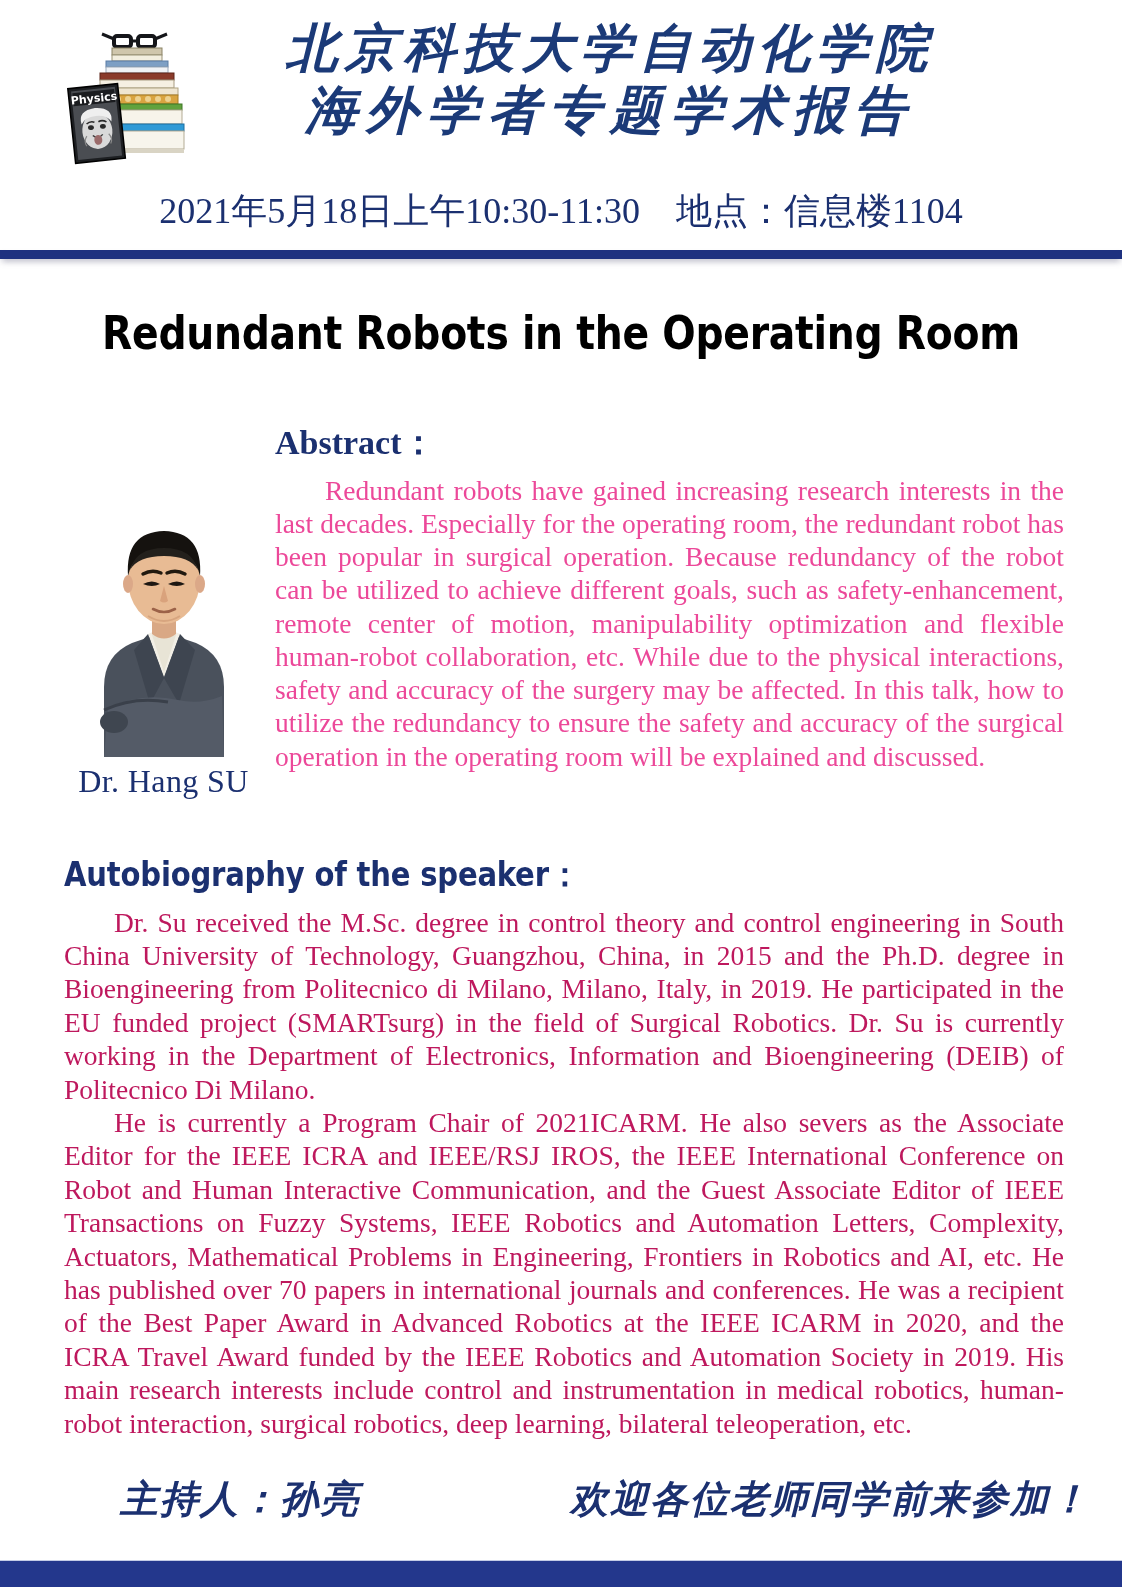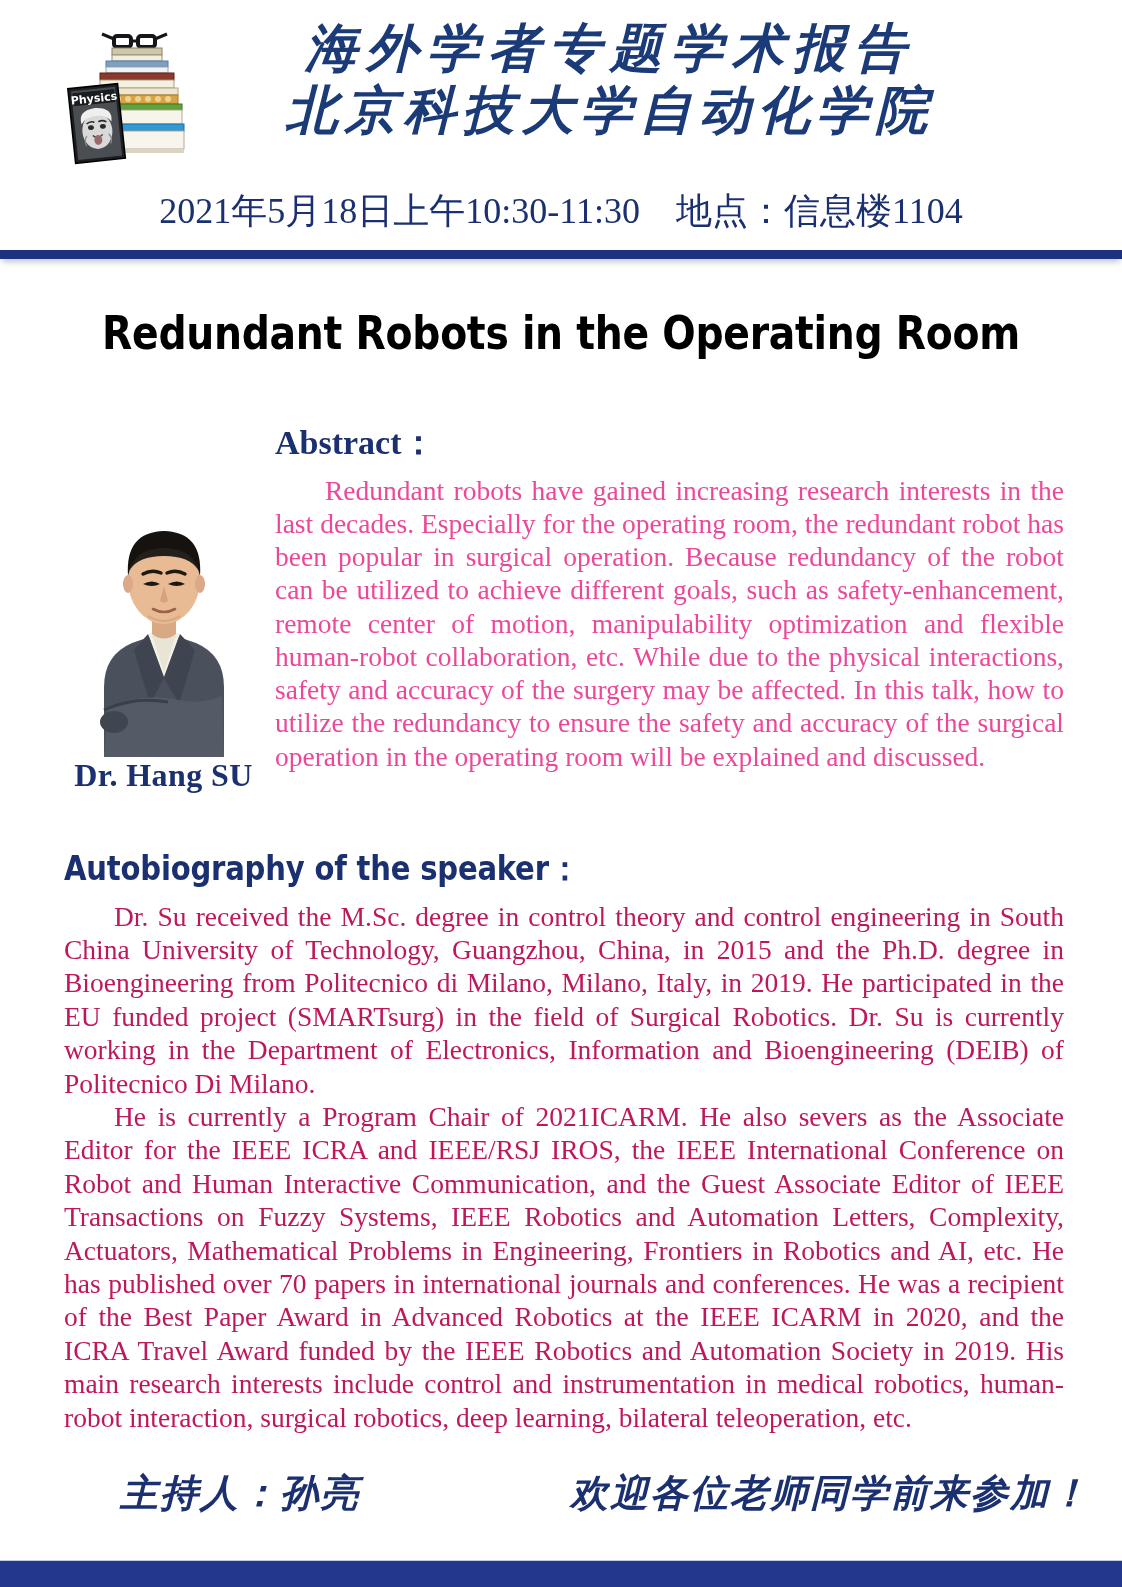--- a/index.html
+++ b/index.html
@@ -121,23 +121,23 @@
     height: 285px;
     position: relative;
     overflow: hidden;
     background: #ffffff;
     margin: 0 auto;
   }
   .speaker-photo svg { display:block; width:200px; height:285px; }
   .speaker-name {
     color: #1b3070;
     font-family: "Liberation Serif", "DejaVu Serif", serif;
-    font-weight: 700;
+    font-weight: 400;
     font-size: 32px;
-    margin-top: 0;
+    margin-top: 6px;
     letter-spacing: 0.4px;
   }
   .abstract-text {
     flex: 1 1 auto;
     text-align: justify;
     text-align-last: left;
     font-size: 27.5px;
     line-height: 1.21;
     color: #ec4899;
     padding-top: 2px;
@@ -270,22 +270,22 @@
             <path d="M34 112 q5 5 10 0" stroke="#3a3a3a" stroke-width="1.4" fill="none"></path>
             <ellipse cx="39" cy="117" rx="4" ry="5" fill="#9a6a6a"></ellipse>
             <path d="M28 112 q-4 5 -1 10" stroke="#8a8a8a" stroke-width="1.2" fill="none"></path>
             <path d="M50 112 q4 5 1 10" stroke="#8a8a8a" stroke-width="1.2" fill="none"></path>
           </g>
         </g>
       </svg>
     </div>
 
     <div class="org-titles">
+      <div class="org-line">北京科技大学自动化学院</div>
       <div class="org-line org-line-2">海外学者专题学术报告</div>
-      <div class="org-line">北京科技大学自动化学院</div>
     </div>
   </div>
 
   <div class="datetime-line">2021年5月18日上午10:30-11:30　地点：信息楼1104</div>
   <div class="rule-bar"></div>
 </div>
 
 <div class="talk-title">Redundant Robots in the Operating Room</div>
 
 <div class="abstract-wrap">

